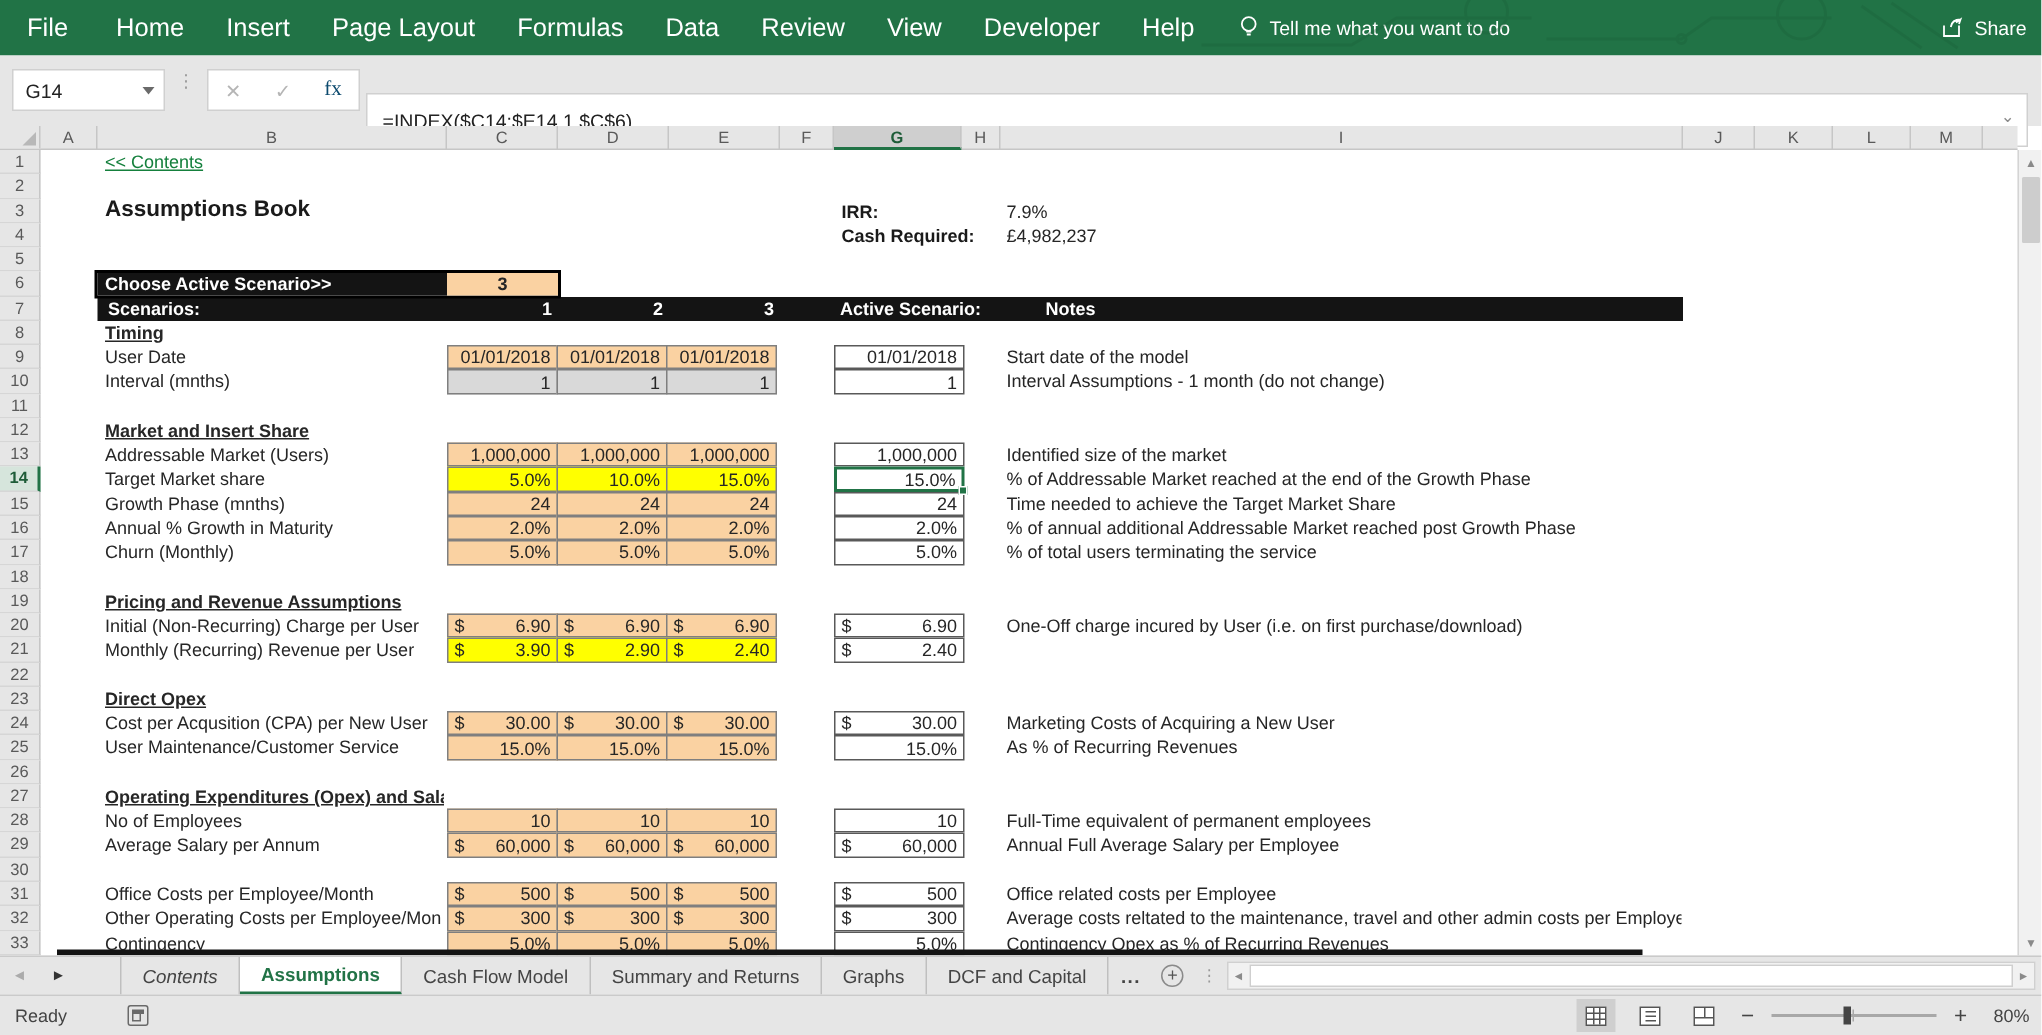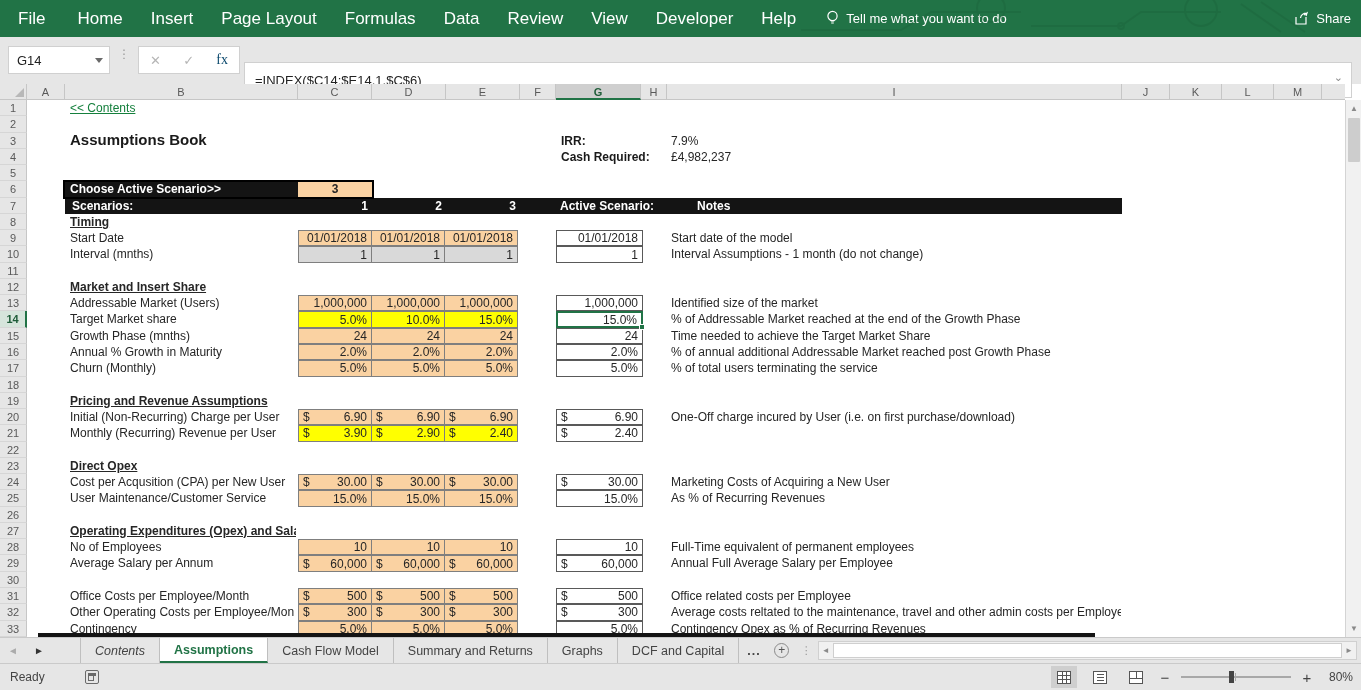--- a/index.html
+++ b/index.html
@@ -250,21 +250,21 @@
       </div>
       <div class="srow section">
         <div class="rowhead">8</div>
         <div class="rcontent">
           <span class="cell-label">Timing</span>
         </div>
       </div>
       <div class="srow data">
         <div class="rowhead">9</div>
         <div class="rcontent">
-          <span class="cell-label">Start Date</span>
+          <span class="cell-label">User Date</span>
           <div class="vcell cC fill-orange">
             <span>01/01/2018</span>
           </div>
           <div class="vcell cD fill-orange">
             <span>01/01/2018</span>
           </div>
           <div class="vcell cE fill-orange">
             <span>01/01/2018</span>
           </div>
           <div class="gcell">

